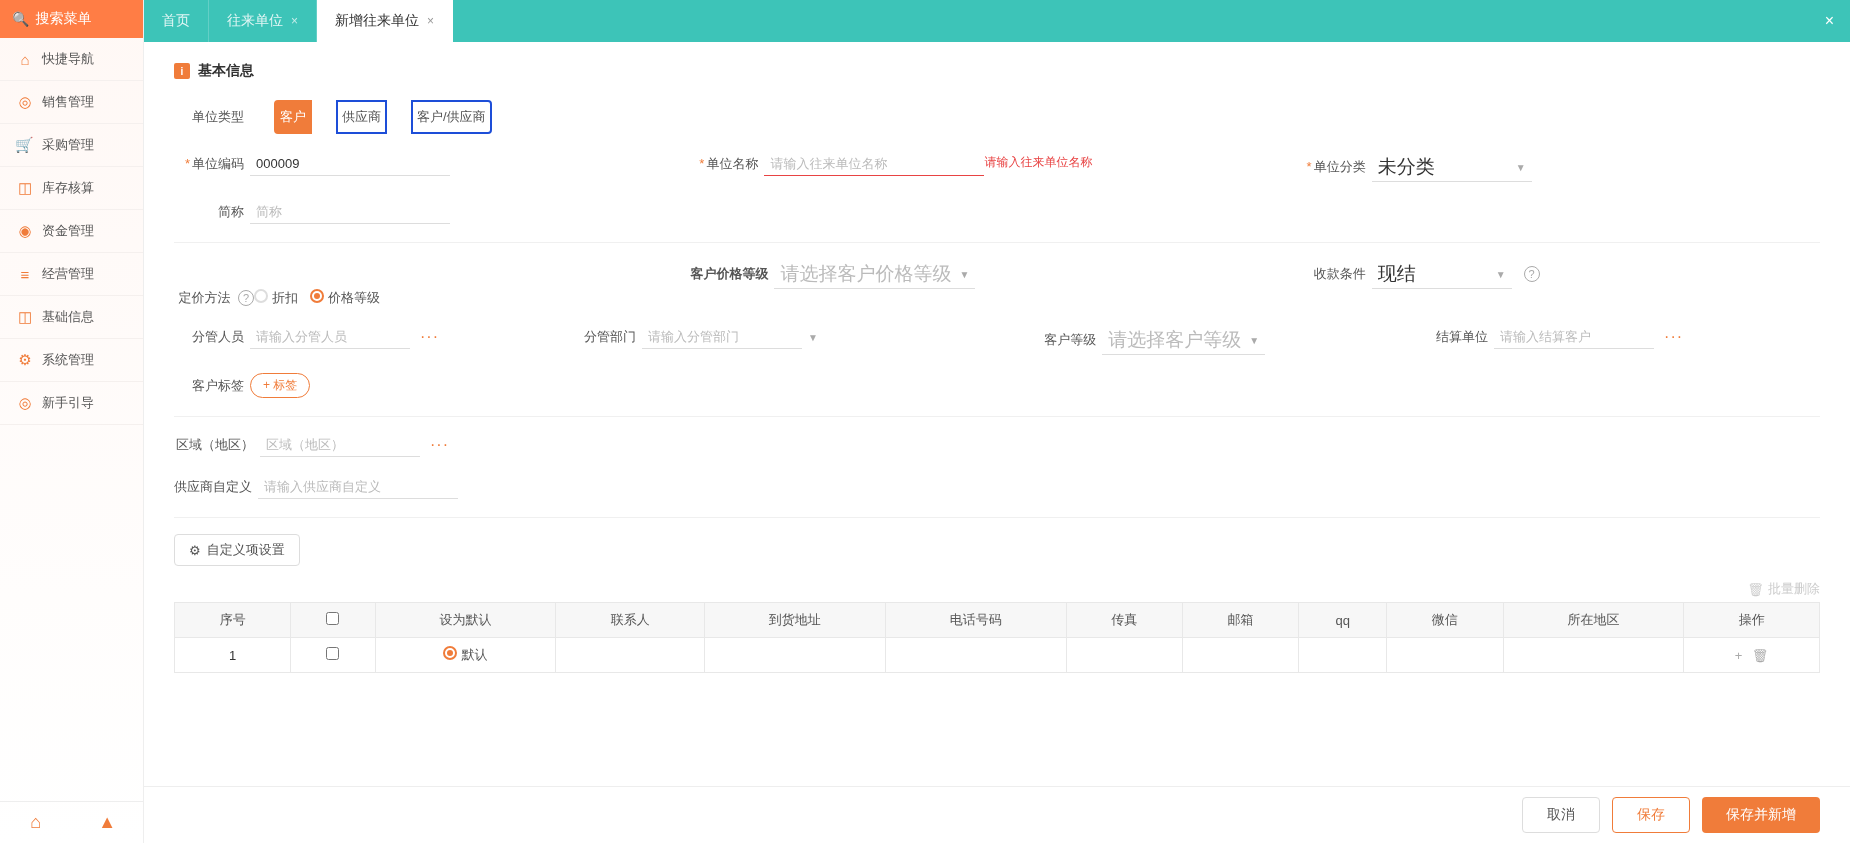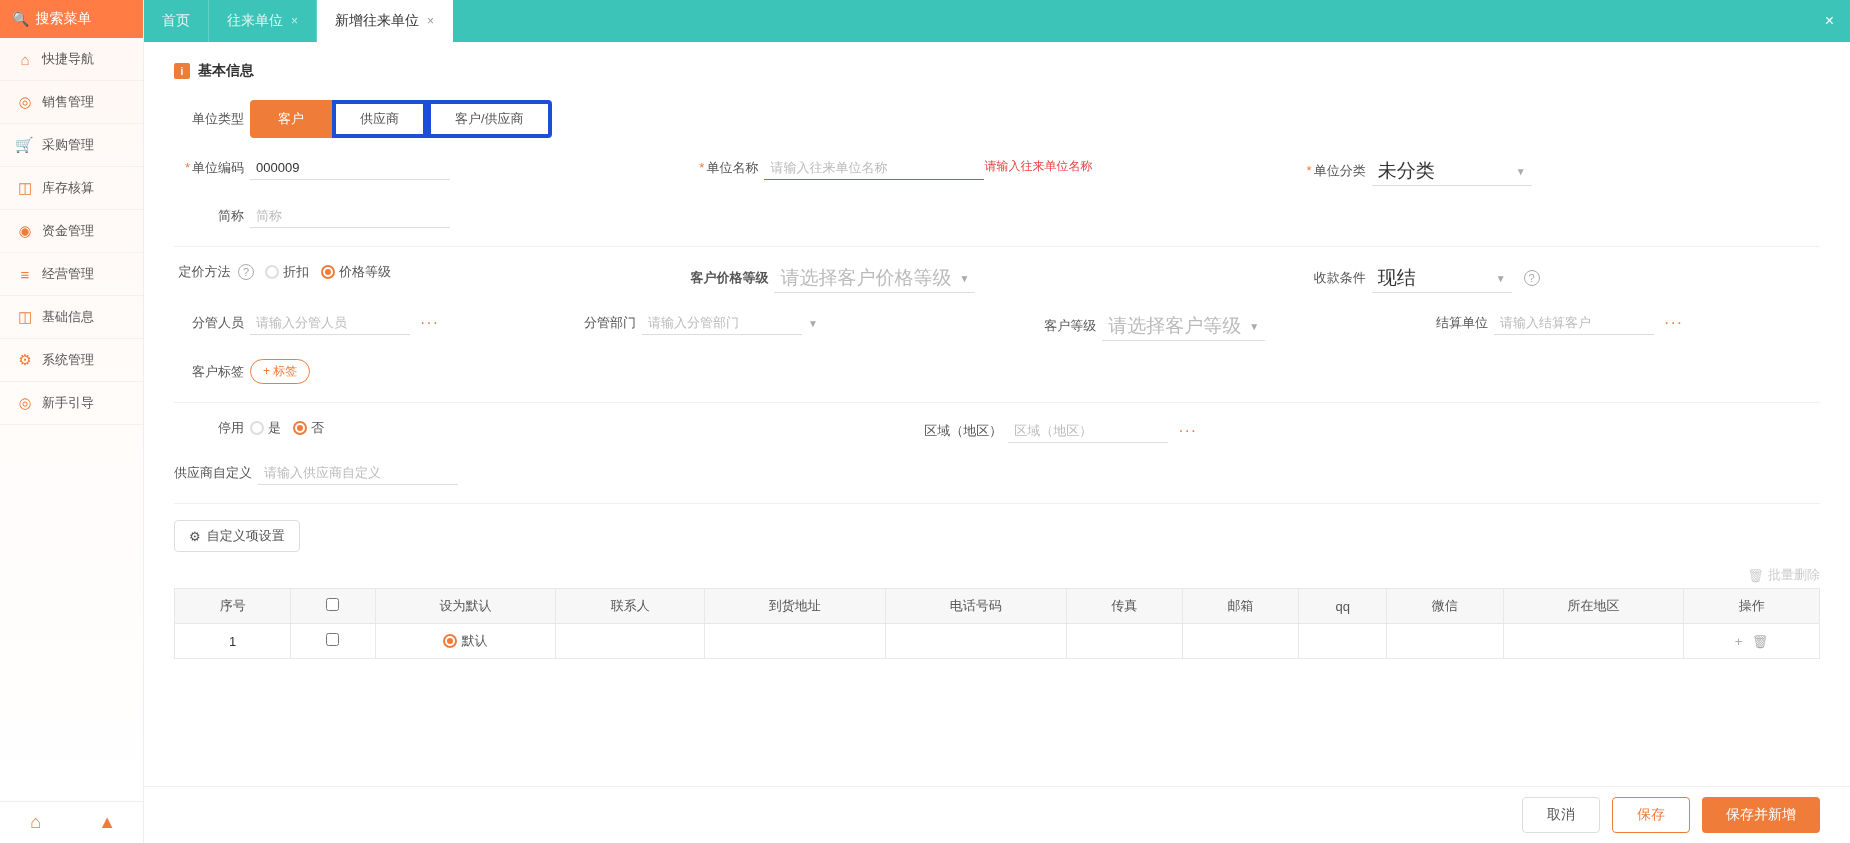--- a/index.html
+++ b/index.html
@@ -126,26 +126,27 @@
       font-size: 10px;
       font-weight: bold;
     }
 
     
     .unit-type-group {
       display: flex;
       gap: 0;
     }
     .unit-type-btn {
-      padding: 6px 24px;
-      border: 4px solid #1d4ed8;
+      padding: 6px 4px;
+      border: 2px solid #1d4ed8;
       background: white;
       cursor: pointer;
       font-size: 13px;
       color: #555;
+      margin-left: 24px;
     }
     .unit-type-btn.active {
       background: #f07c3a;
       color: white;
       border-color: #f07c3a;
     }
     .unit-type-btn:first-child { border-radius: 4px 0 0 4px; }
     .unit-type-btn:last-child { border-radius: 0 4px 4px 0; }
 
     
@@ -222,21 +223,21 @@
     }
 
     
     .radio-group {
       display: flex;
       align-items: center;
       gap: 12px;
     }
     .radio-item {
       display: flex;
-      align-items: center;
+      align-items: flex-start;
       gap: 4px;
       cursor: pointer;
       font-size: 13px;
       color: #555;
     }
     .radio-circle {
       width: 14px;
       height: 14px;
       border-radius: 50%;
       border: 2px solid #ddd;
@@ -509,21 +510,21 @@
     <div class="form-row">
       <div class="form-field">
         <span class="form-label">简称</span>
         <input class="form-input" type="text" style="width: 200px;" placeholder="简称">
       </div>
     </div>
 
     <hr class="form-divider">
 
     <div class="form-row">
-      <div class="form-field" style="flex:1; gap:11px;">
+      <div class="form-field" style="flex:1; gap:0;margin-top:30px;">
         <span class="form-label" style="min-width:80px;">
           <span>定价方法</span>
           <span class="help-icon" style="display:inline-flex; margin-left:4px;">?</span>
         </span>
         <div class="radio-group">
           <label class="radio-item">
             <div class="radio-circle"></div>
             <span>折扣</span>
           </label>
           <label class="radio-item">
@@ -585,33 +586,20 @@
         <span class="form-label">客户标签</span>
         <button class="tag-btn">
           <span>+ 标签</span>
         </button>
       </div>
     </div>
 
     <hr class="form-divider">
 
     <div class="form-row">
-      <div class="form-field" style="flex:1;">
-        <span class="form-label">停用</span>
-        <div class="radio-group">
-          <label class="radio-item">
-            <div class="radio-circle"></div>
-            <span>是</span>
-          </label>
-          <label class="radio-item">
-            <div class="radio-circle checked"></div>
-            <span>否</span>
-          </label>
-        </div>
-      </div>
       <div class="form-field" style="flex:1.2;">
         <span class="form-label" style="min-width:80px;">区域（地区）</span>
         <input class="form-input" type="text" style="width: 160px;" placeholder="区域（地区）">
         <span class="more-btn">···</span>
       </div>
     </div>
 
     <div class="form-row">
       <div class="form-field">
         <span class="form-label">供应商自定义</span>

